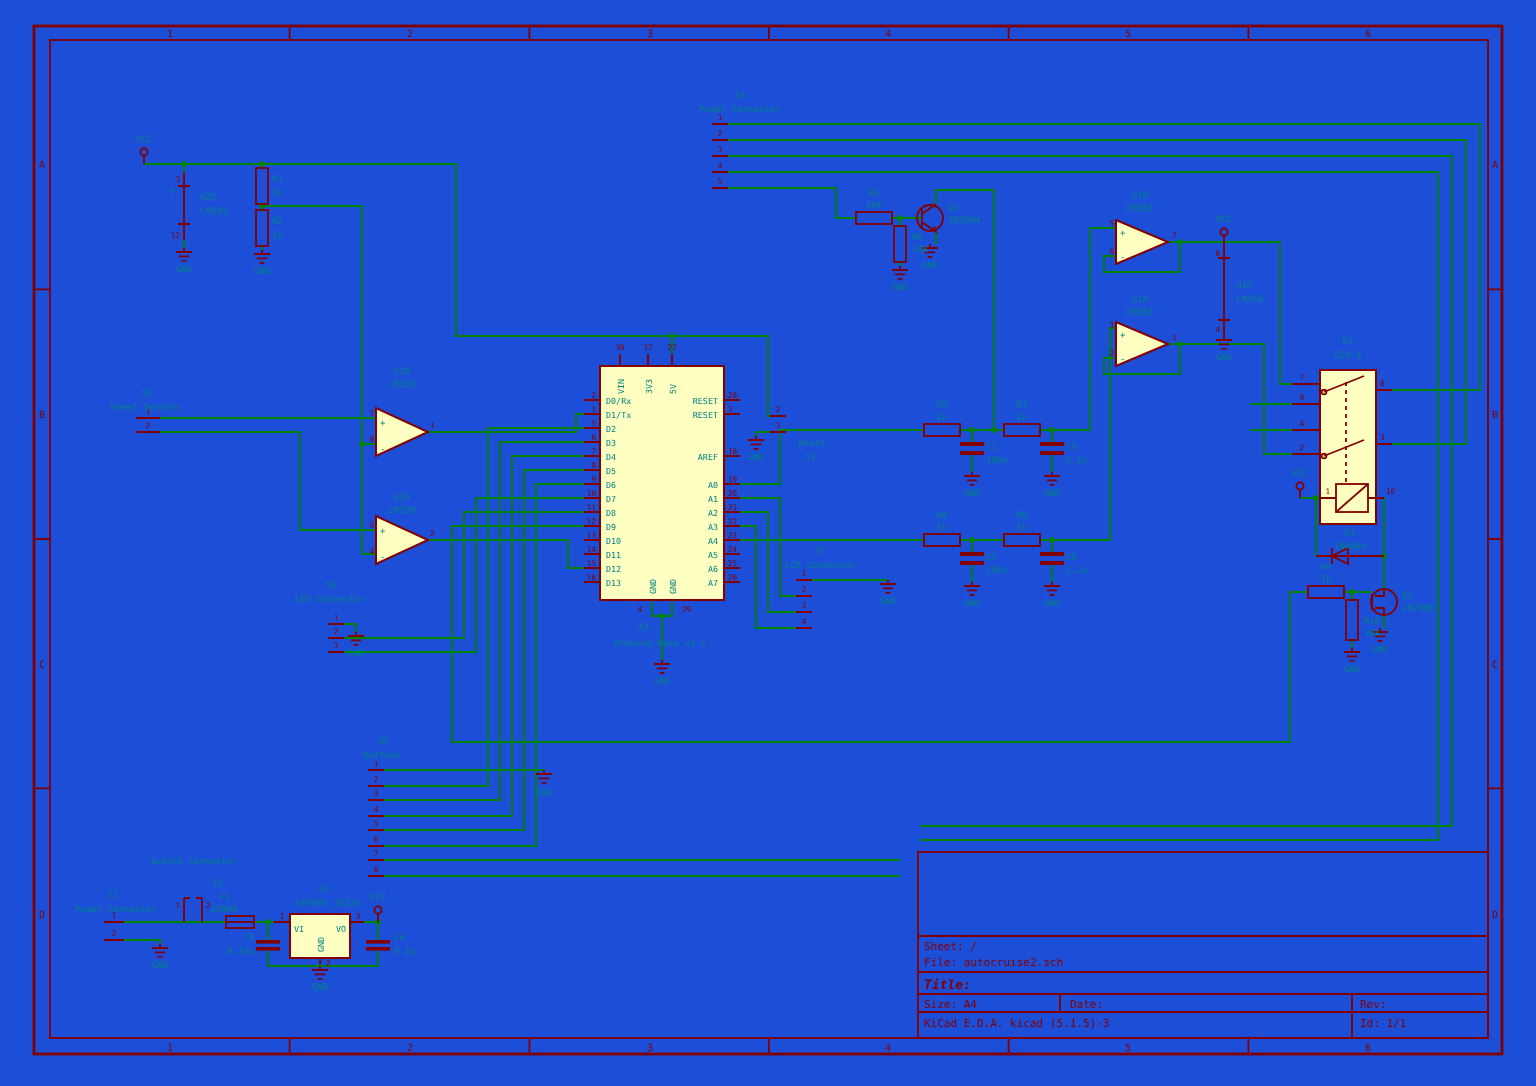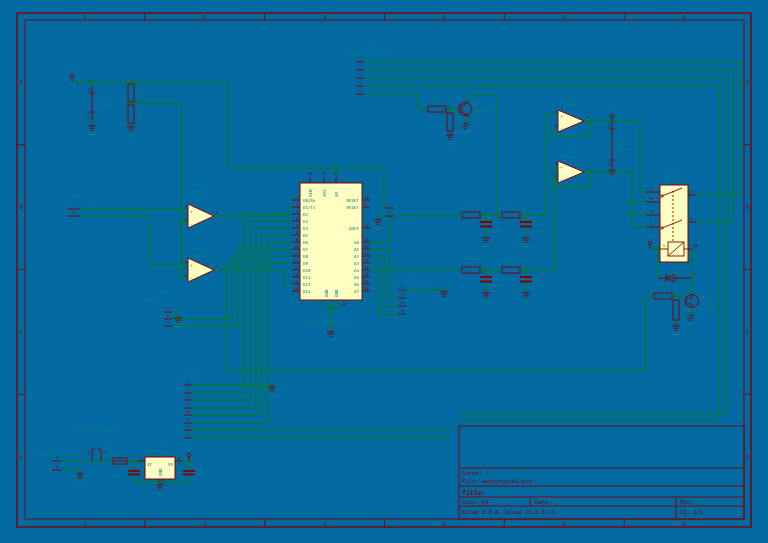--- a/index.html
+++ b/index.html
@@ -1,16 +1,16 @@
 <!DOCTYPE html>
 <html><head>
 <meta charset="utf-8">
 <style>
   html,body{margin:0;padding:0;background:#fff;}
-  .sheet{position:relative;width:768px;height:543px;background:#0369a1;overflow:hidden;}
+  .sheet{position:relative;width:768px;height:543px;background:#1d4ed8;overflow:hidden;}
   svg text{font-family:"DejaVu Sans Mono","Liberation Mono",monospace;}
   .t{fill:#008484}.rd{fill:#840000}
   .s38{font-size:3.8px}.s4{font-size:4.2px}.s45{font-size:4.5px}.s5{font-size:5px}.s55{font-size:5.5px}
   .m{text-anchor:middle}.e{text-anchor:end}
   .w{stroke:#008400;stroke-width:.9;fill:none}
   .c{stroke:#840000;stroke-width:.9;fill:none}
   .c2{stroke:#840000;stroke-width:1.4;fill:none}
   .y{fill:#FFFFC2;stroke:#840000;stroke-width:1}
   .jd{fill:#008400}
   .bi{font-weight:bold;font-style:italic;font-size:6.5px}

